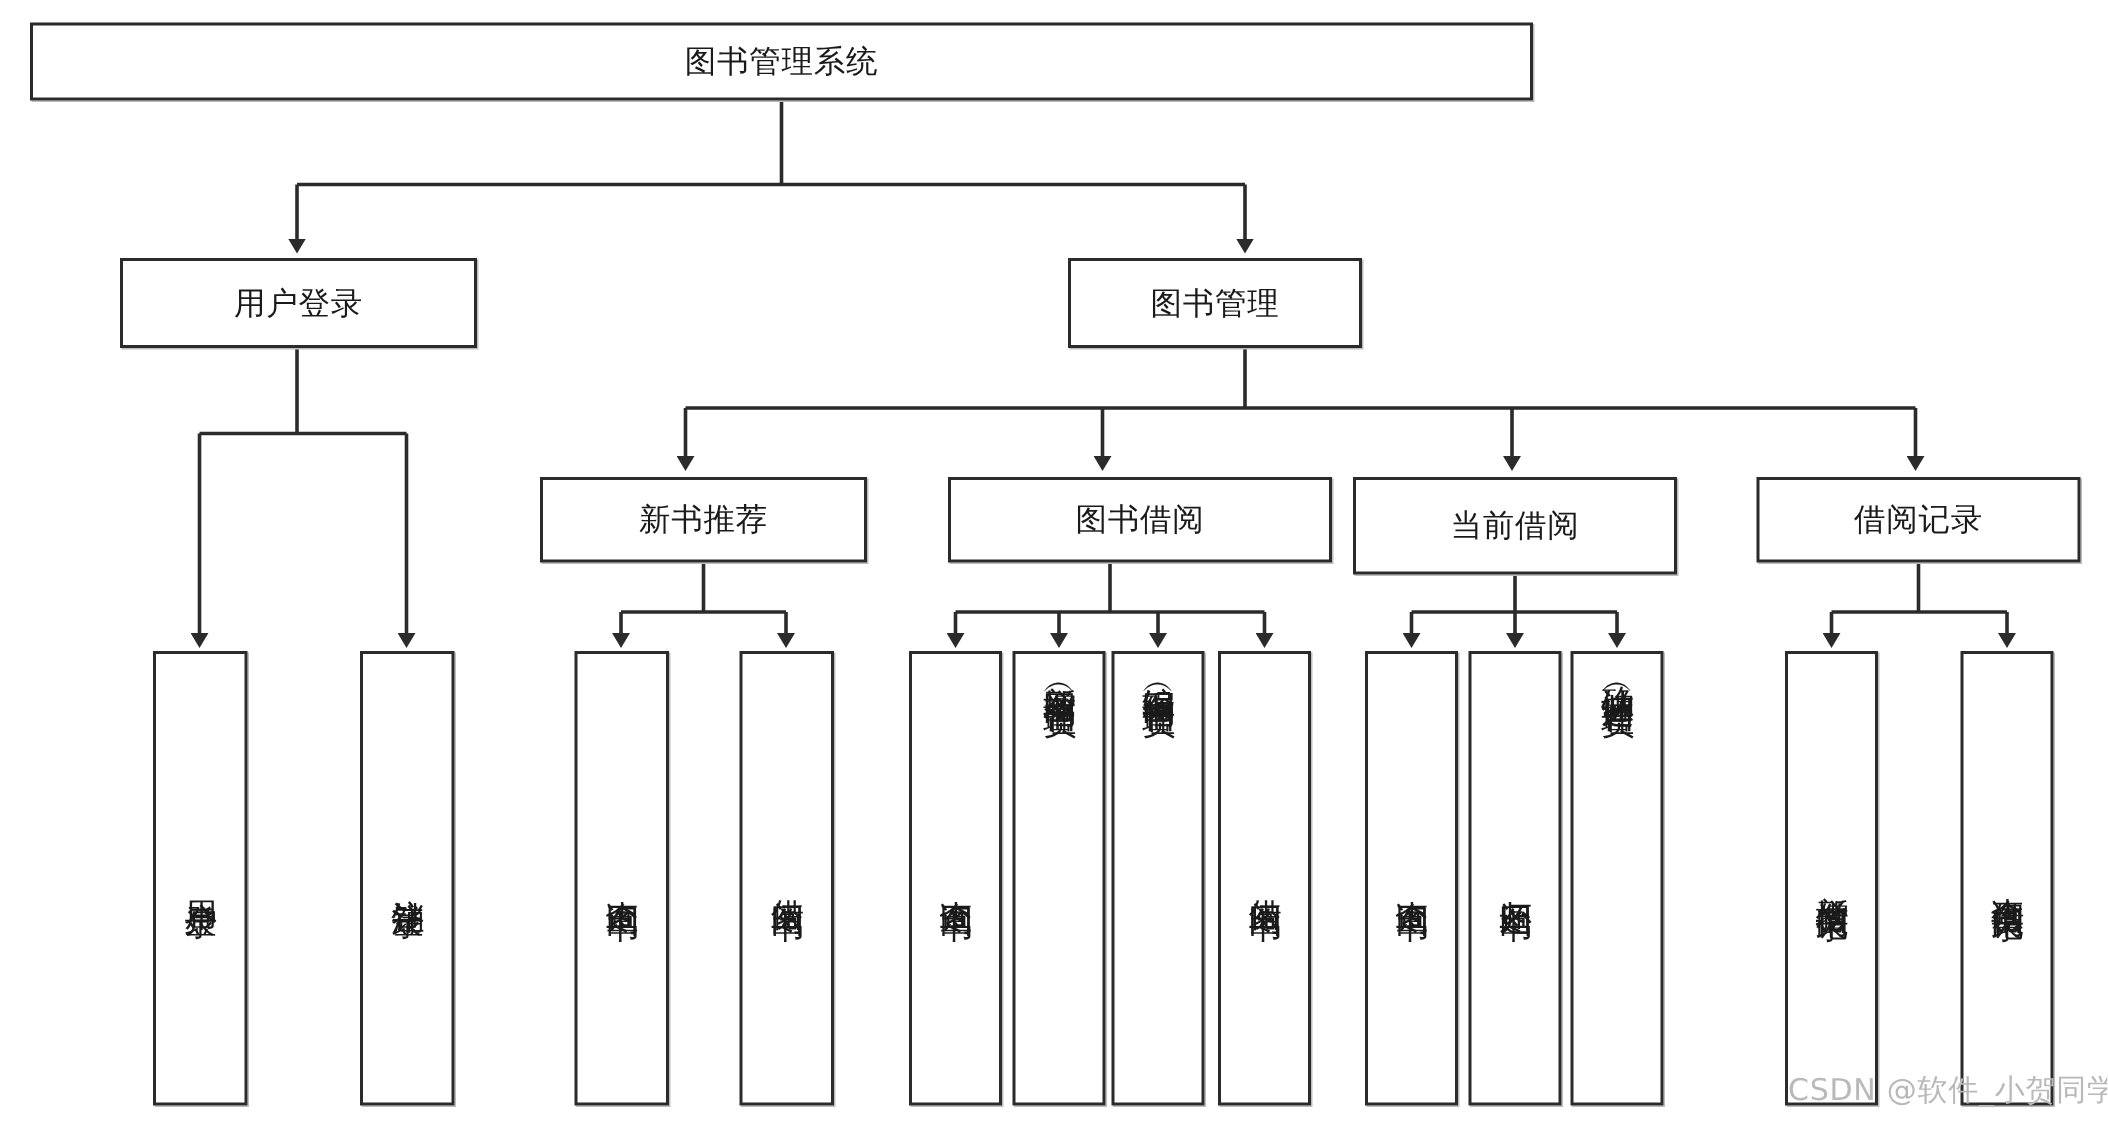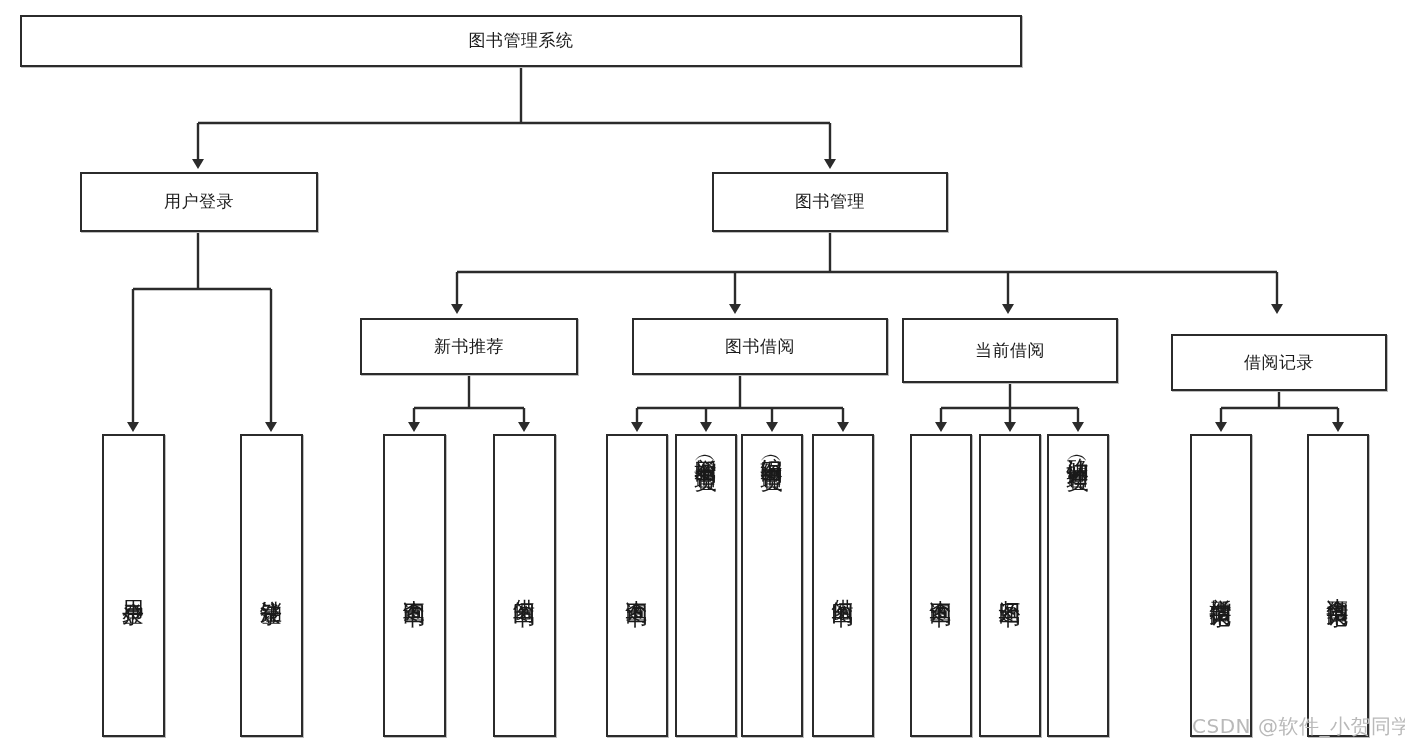--- a/index.html
+++ b/index.html
@@ -31,21 +31,21 @@
     box-sizing: border-box;
     background: #ffffff;
     border: 2px solid #2b2b2b;
     display: flex;
     align-items: center;
     justify-content: center;
     color: #1a1a1a;
     box-shadow: 1px 1px 0 #bdbdbd;
   }
   .node .label {
-    font-size: 17px;
+    font-size: 21px;
     line-height: 1.15;
     letter-spacing: 0.5px;
     white-space: nowrap;
   }
   .node.vertical {
     align-items: flex-start;
     justify-content: center;
     padding-top: 0;
   }
   .node.vertical .label {
@@ -123,34 +123,34 @@
     </g>
   </svg>
 
   <div class="node" style="left:20px; top:15px; width:1002px; height:52px;">
     <span class="label">图书管理系统</span>
   </div>
 
   <div class="node" style="left:80px; top:172px; width:238px; height:60px;">
     <span class="label">用户登录</span>
   </div>
-  <div class="node" style="left:712px; top:172px; width:236px; height:60px;">
+  <div class="node" style="left:712px; top:172px; width:196px; height:60px;">
     <span class="label">图书管理</span>
   </div>
 
   <div class="node" style="left:360px; top:318px; width:218px; height:57px;font-family:Liberation Serif, serif;">
     <span class="label">新书推荐</span>
   </div>
   <div class="node" style="left:632px; top:318px; width:256px; height:57px;">
     <span class="label">图书借阅</span>
   </div>
   <div class="node" style="left:902px; top:318px; width:216px; height:65px;">
     <span class="label">当前借阅</span>
   </div>
-  <div class="node" style="left:1171px; top:318px; width:216px; height:57px;margin-top:16px;">
+  <div class="node" style="left:1171px; top:318px; width:216px; height:57px;">
     <span class="label">借阅记录</span>
   </div>
 
   <div class="node vertical v-mid" style="left:102px; top:434px; width:63px; height:303px;">
     <span class="label">用户登录</span>
   </div>
   <div class="node vertical v-mid" style="left:240px; top:434px; width:63px; height:303px;">
     <span class="label">注销登录</span>
   </div>
 

